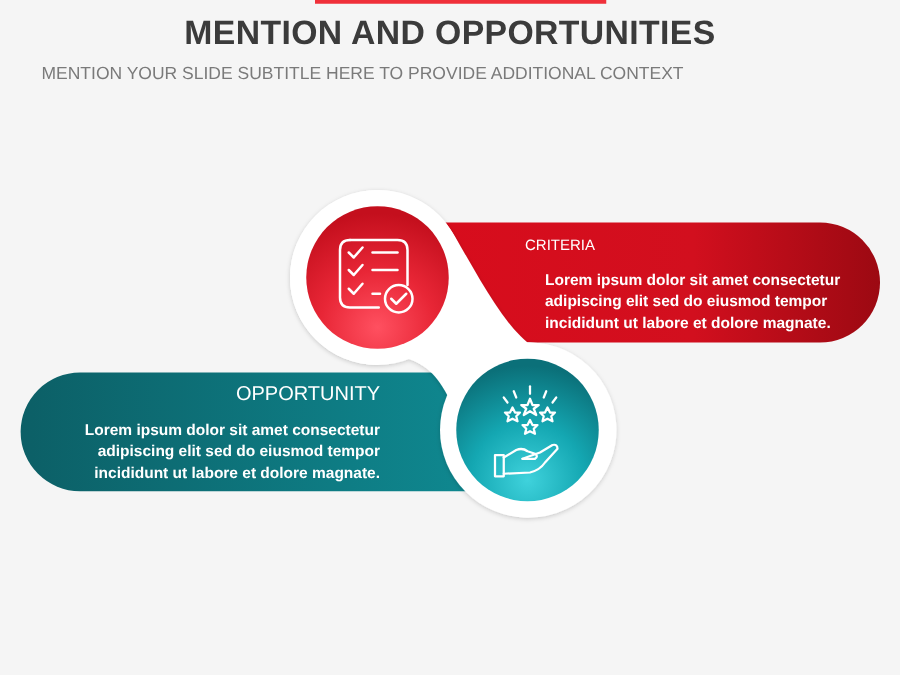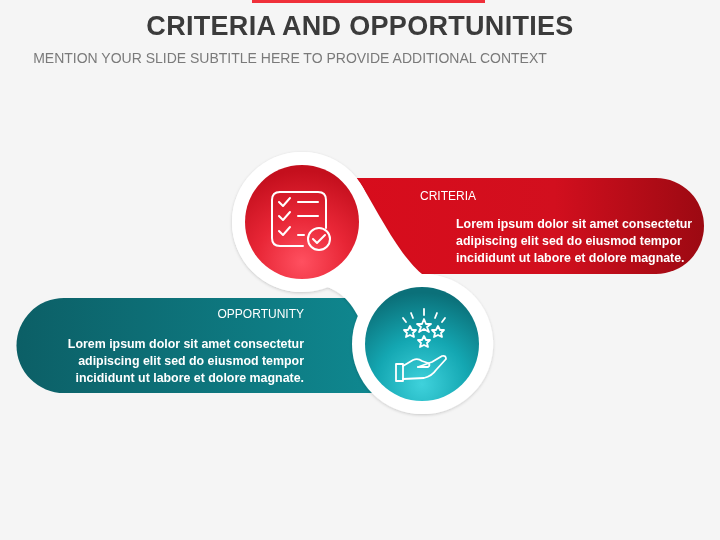--- a/index.html
+++ b/index.html
@@ -4,29 +4,29 @@
 <style>
   html, body { margin:0; padding:0; }
   body { width:720px; height:540px; background:#f5f5f5; position:relative; overflow:hidden; font-family:"Liberation Sans", sans-serif; }
   .topbar { position:absolute; left:252px; top:0; width:233px; height:3px; background:#f0303a; }
   .title { position:absolute; left:0; top:11px; width:720px; text-align:center; font-size:27px; font-weight:bold; color:#3b3b3b; letter-spacing:0.3px; }
   .subtitle { position:absolute; left:0; top:50px; width:580px; text-align:center; font-size:14px; color:#7a7a7a; }
   svg.shapes { position:absolute; left:0; top:0; }
   .pill-text { position:absolute; color:#fff; }
   .crit-title { left:420px; top:189px; font-size:12px; }
   .crit-body { left:436px; top:216px; font-size:12.4px; font-weight:bold; line-height:17px; width:270px; }
-  .opp-title { right:416px; top:307px; font-size:12px; text-align:right; }
+  .opp-title { right:416px; top:307px; font-size:16px; text-align:right; }
   .opp-body { right:416px; top:336px; font-size:12.4px; font-weight:bold; line-height:17px; text-align:right; width:270px; }
-  .body-line { display:block; white-space:nowrap;margin-left:20px; }
+  .body-line { display:block; white-space:nowrap; }
 </style>
 </head>
 <body>
 
 <div class="topbar"></div>
-<div class="title">CRITERIA AND OPPORTUNITIES</div>
+<div class="title">MENTION AND OPPORTUNITIES</div>
 <div class="subtitle">MENTION YOUR SLIDE SUBTITLE HERE TO PROVIDE ADDITIONAL CONTEXT</div>
 
 <svg class="shapes" width="720" height="540" viewBox="0 0 720 540">
   <defs>
     <linearGradient id="redPill" x1="0" y1="0" x2="1" y2="0">
       <stop offset="0" stop-color="#d80c1c"></stop>
       <stop offset="0.6" stop-color="#d20f1e"></stop>
       <stop offset="1" stop-color="#9c0912"></stop>
     </linearGradient>
     <linearGradient id="tealPill" x1="0" y1="0" x2="1" y2="0">

